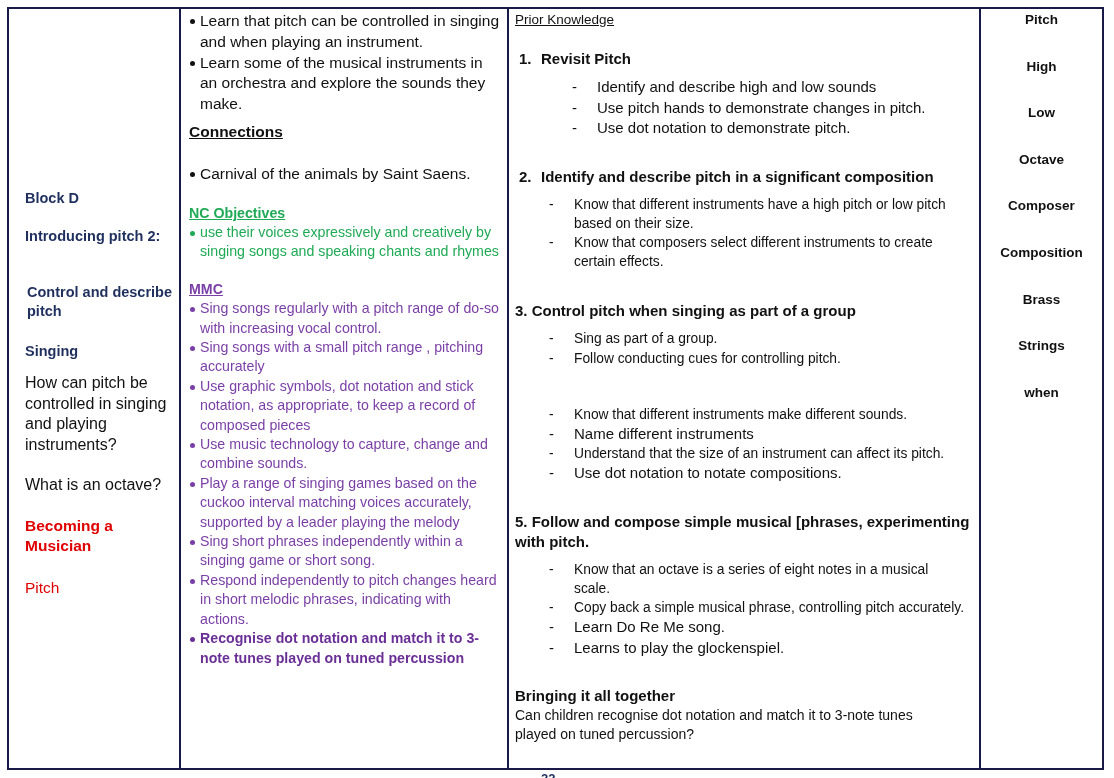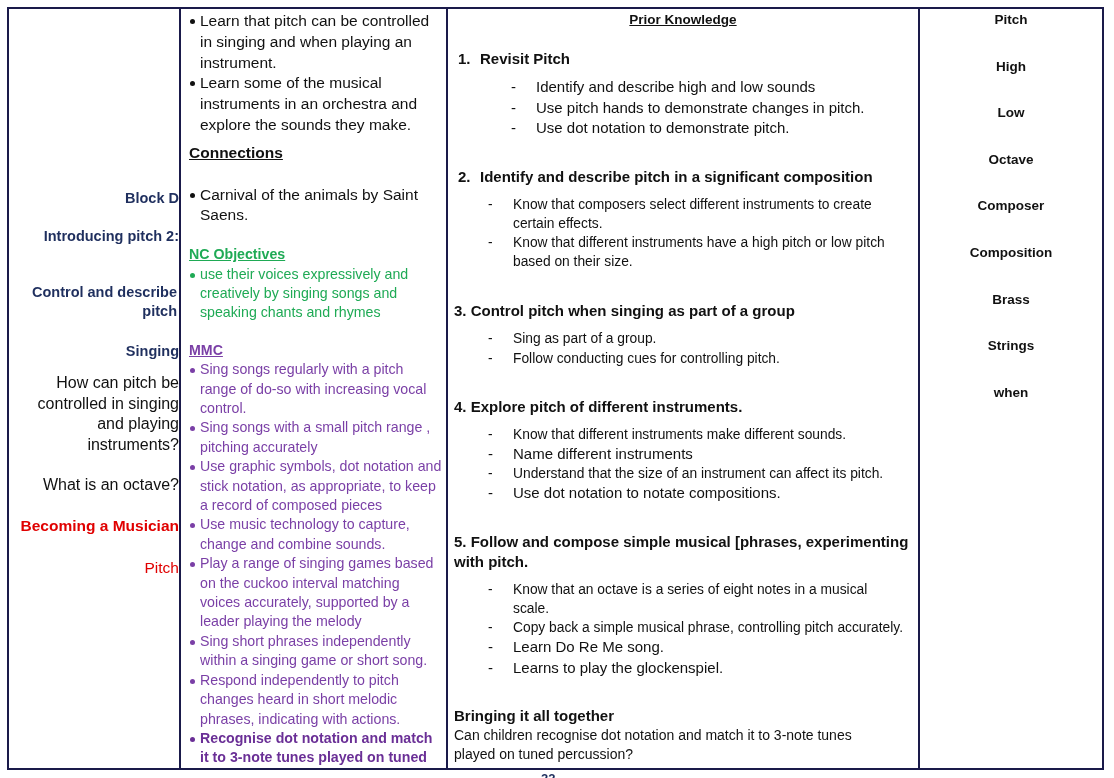--- a/index.html
+++ b/index.html
@@ -4,46 +4,46 @@
   <style>
     html, body { margin: 0; padding: 0; background: #ffffff; }
     body { width: 1114px; height: 778px; overflow: hidden; position: relative;
            font-family: "Liberation Sans", "DejaVu Sans", sans-serif; color: #111; }
     .page { position: absolute; left: 0; top: 0; width: 1114px; height: 778px; }
     .tbl { position: absolute; left: 7px; top: 7px; width: 1097px; height: 763px;
            border: 2px solid #1a1a4a; box-sizing: border-box; display: flex; }
     .col { box-sizing: border-box; height: 100%; position: relative; overflow: hidden; }
     .col + .col { border-left: 2px solid #1a1a4a; }
     .c1 { width: 170px; }
-    .c2 { width: 267px; }
+    .c2 { width: 328px; }
     .c3 { width: 472px; }
     .c4 { flex: 1; }
 
     
-    .c1-inner { position: absolute; left: 0; right: 0; top: 180px; text-align: right; }
+    .c1-inner { position: absolute; left: 16px; right: 0; top: 180px; text-align: left; }
     .c1 .navy { color: #1f2f5e; font-weight: bold; font-size: 14.5px; line-height: 19px; }
     .c1 .blk { color: #111; font-size: 16px; line-height: 20.5px; }
     .c1 .red { color: #e00000; font-size: 15.5px; line-height: 20px; }
     .c1 .redb { font-weight: bold; }
 
     
     .c2-inner { padding: 2px 4px 0 8px; font-size: 15.5px; line-height: 20.8px; }
     ul.b { list-style: none; margin: 0; padding: 0; }
     ul.b li { position: relative; padding-left: 11px; }
     ul.b li::before { content: ""; position: absolute; left: 1px; top: 8px;
                       width: 5px; height: 5px; border-radius: 50%; background: currentColor; }
     .sec-h { font-weight: bold; text-decoration: underline; font-size: 15.5px; }
     .green { color: #1faa55; }
     .purple { color: #7a3fa6; }
     .c2 .small { font-size: 14.2px; line-height: 19.4px; }
     .bold { font-weight: bold; }
 
     
     .c3-inner { padding: 2px 6px 0 6px; }
-    .pk { font-weight: bold; text-decoration: underline; font-size: 13.5px; line-height: 18px; text-align: center; }
+    .pk { font-weight: normal; text-decoration: underline; font-size: 13.5px; line-height: 18px; }
     .step { font-weight: bold; font-size: 15px; line-height: 20px; }
     .step-n { display: inline-block; width: 22px; padding-left: 4px; }
     ul.d { list-style: none; margin: 8px; padding: 0; }
     ul.d li { position: relative; }
     ul.d li::before { content: "-"; position: absolute; }
     ul.d.big li { padding-left: 74px; font-size: 15px; line-height: 20.5px; }
     ul.d.big li::before { left: 49px; }
     ul.d.sm li { padding-left: 51px; font-size: 13.8px; line-height: 19.2px; }
     ul.d.sm li::before { left: 26px; }
     ul.d.sm li.l { font-size: 15px; line-height: 20.3px; }
@@ -123,33 +123,32 @@
         <div class="step"><span class="step-n">1.</span><span>Revisit Pitch</span></div>
         <ul class="d big">
           <li>Identify and describe high and low sounds</li>
           <li>Use pitch hands to demonstrate changes in pitch.</li>
           <li>Use dot notation to demonstrate pitch.</li>
         </ul>
         <div style="height:20px"></div>
 
         <div class="step"><span class="step-n">2.</span><span>Identify and describe pitch in a significant composition</span></div>
         <ul class="d sm">
+          <li>Know that different instruments have a high pitch or low pitch based on their size.</li>
           <li>Know that composers select different instruments to create certain effects.</li>
-          <li>Know that different instruments have a high pitch or low pitch based on their size.</li>
         </ul>
         <div style="height:22px"></div>
 
         <div class="step">3. Control pitch when singing as part of a group</div>
         <ul class="d sm">
           <li>Sing as part of a group.</li>
           <li>Follow conducting cues for controlling pitch.</li>
         </ul>
         <div style="height:21px"></div>
 
-        <div class="step">4. Explore pitch of different instruments.</div>
         <ul class="d sm">
           <li>Know that different instruments make different sounds.</li>
           <li class="l">Name different instruments</li>
           <li>Understand that the size of an instrument can affect its pitch.</li>
           <li class="l">Use dot notation to notate compositions.</li>
         </ul>
         <div style="height:20px"></div>
 
         <div class="step">5. Follow and compose simple musical [phrases, experimenting with pitch.</div>
         <ul class="d sm">

